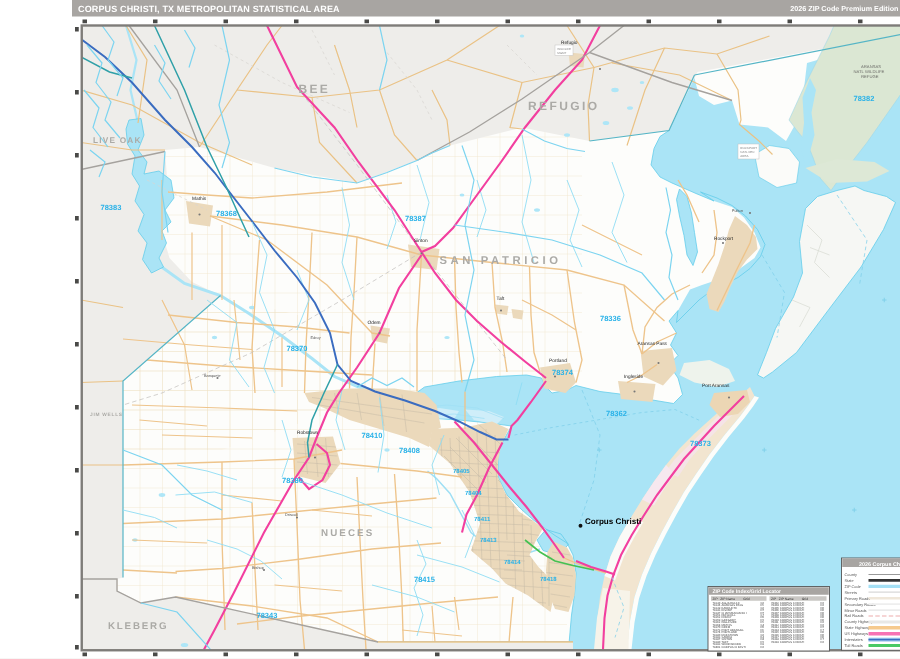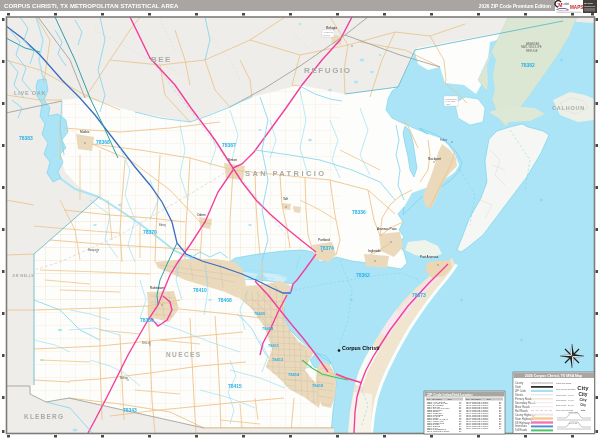--- a/index.html
+++ b/index.html
@@ -1,17 +1,17 @@
 <!DOCTYPE html>
 <html><head>
 <meta charset="utf-8">
 <style>
   html,body{margin:0;padding:0;}
   body{width:600px;height:439px;overflow:hidden;font-family:"Liberation Sans",sans-serif;background:#fff;}
-  #page{position:relative;width:544px;height:439px;}
+  #page{position:relative;width:544px;height:439px;margin-left:48px;}
   svg{position:absolute;top:0;left:0;}
 </style>
 </head>
 <body>
 <div id="page">
 <svg width="600" height="439" viewBox="0 0 600 439">
   <defs>
     <pattern id="grid" width="15" height="13" patternUnits="userSpaceOnUse">
       <path d="M0,0 H15 M0,0 V13" stroke="#ecddbb" stroke-width="0.55" fill="none"></path>
     </pattern>

